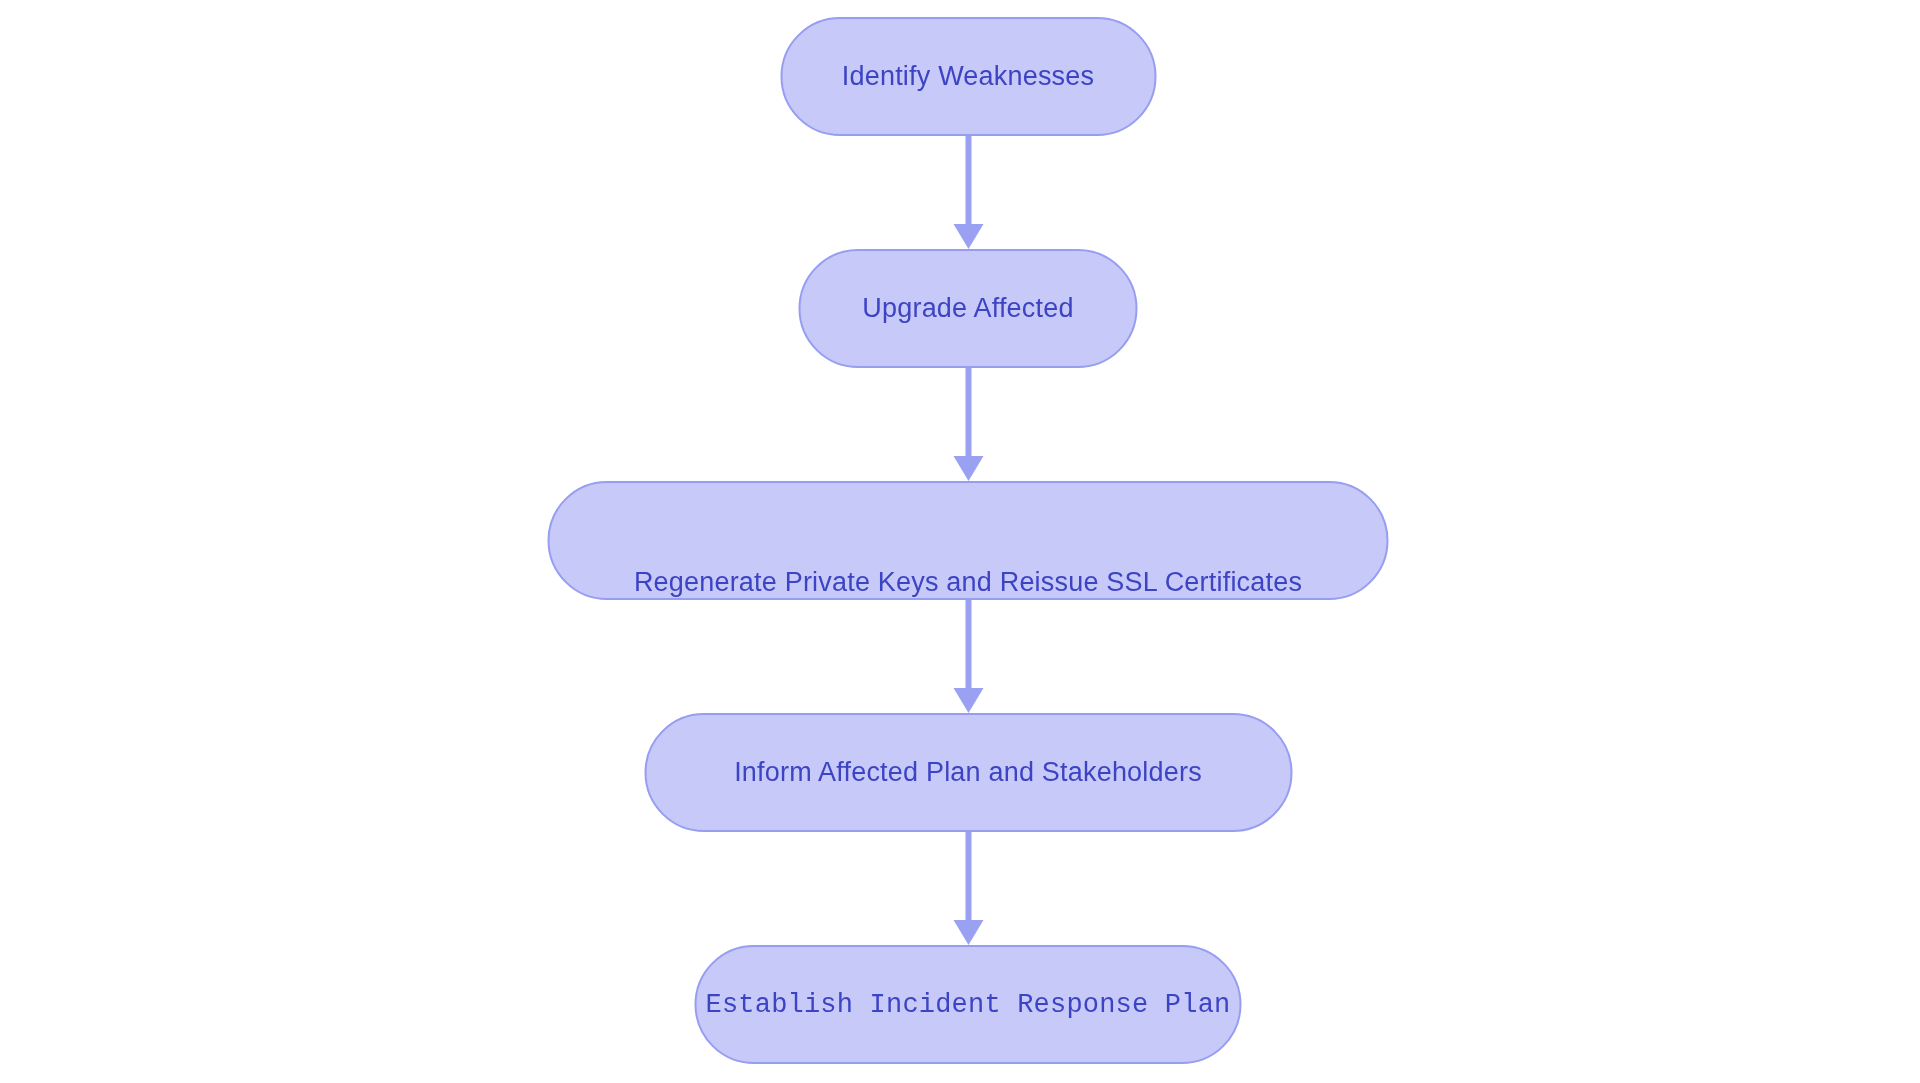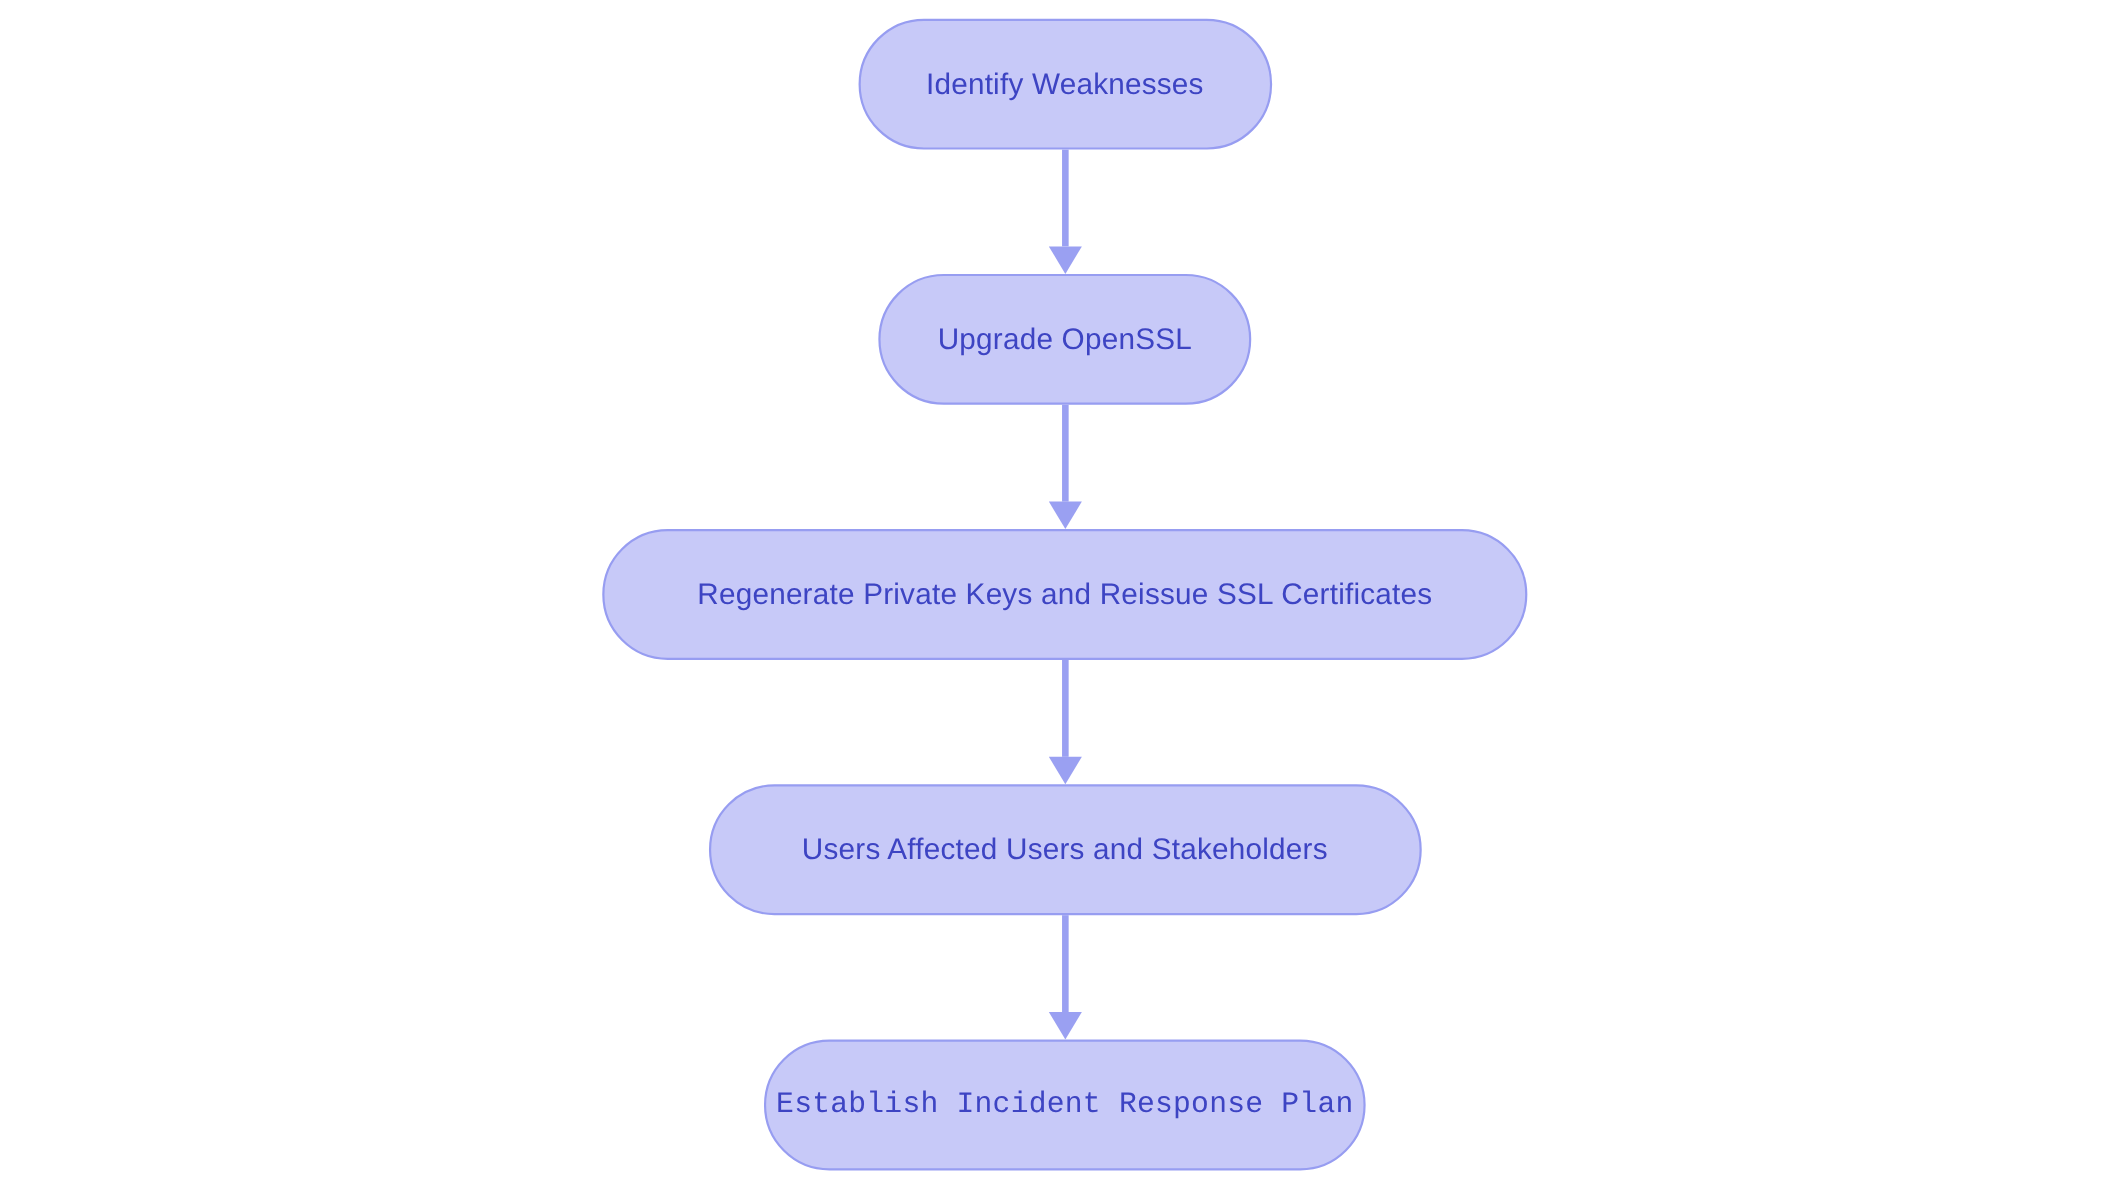--- a/index.html
+++ b/index.html
@@ -41,21 +41,21 @@
   }
   .flow-node span {
     color: var(--node-text);
     font-size: 27px;
     letter-spacing: 0.2px;
     white-space: nowrap;
     text-align: center;
   }
   .w1 { width: 376px; }
   .w2 { width: 339px; }
-  .w3 { width: 841px; }
+  .w3 { width: 841px; align-items: flex-end; }
   .w4 { width: 648px; }
   .w5 { width: 547px; font-family: Liberation Mono, monospace; }
   .flow-arrow {
     height: 113px;
     width: 32px;
     display: flex;
     flex-direction: column;
     align-items: center;
   }
   .arrow-line {
@@ -80,39 +80,39 @@
     <div class="flow-node w1">
       <span>Identify Weaknesses</span>
     </div>
 
     <div class="flow-arrow">
       <div class="arrow-line"></div>
       <div class="arrow-head"></div>
     </div>
 
     <div class="flow-node w2">
-      <span>Upgrade OpenSSL</span>
+      <span>Upgrade Affected</span>
     </div>
 
     <div class="flow-arrow">
       <div class="arrow-line"></div>
       <div class="arrow-head"></div>
     </div>
 
     <div class="flow-node w3">
       <span>Regenerate Private Keys and Reissue SSL Certificates</span>
     </div>
 
     <div class="flow-arrow">
       <div class="arrow-line"></div>
       <div class="arrow-head"></div>
     </div>
 
     <div class="flow-node w4">
-      <span>Users Affected Users and Stakeholders</span>
+      <span>Inform Affected Plan and Stakeholders</span>
     </div>
 
     <div class="flow-arrow">
       <div class="arrow-line"></div>
       <div class="arrow-head"></div>
     </div>
 
     <div class="flow-node w5">
       <span>Establish Incident Response Plan</span>
     </div>

